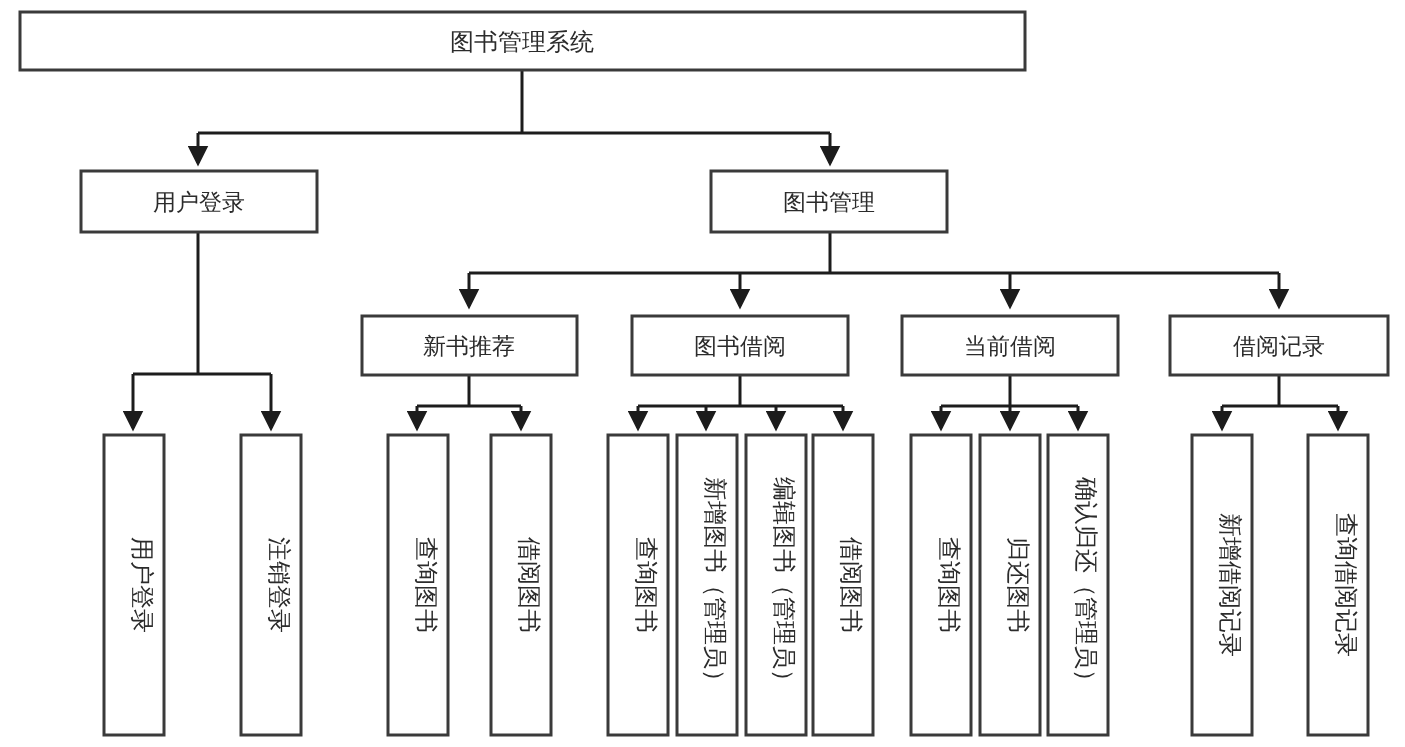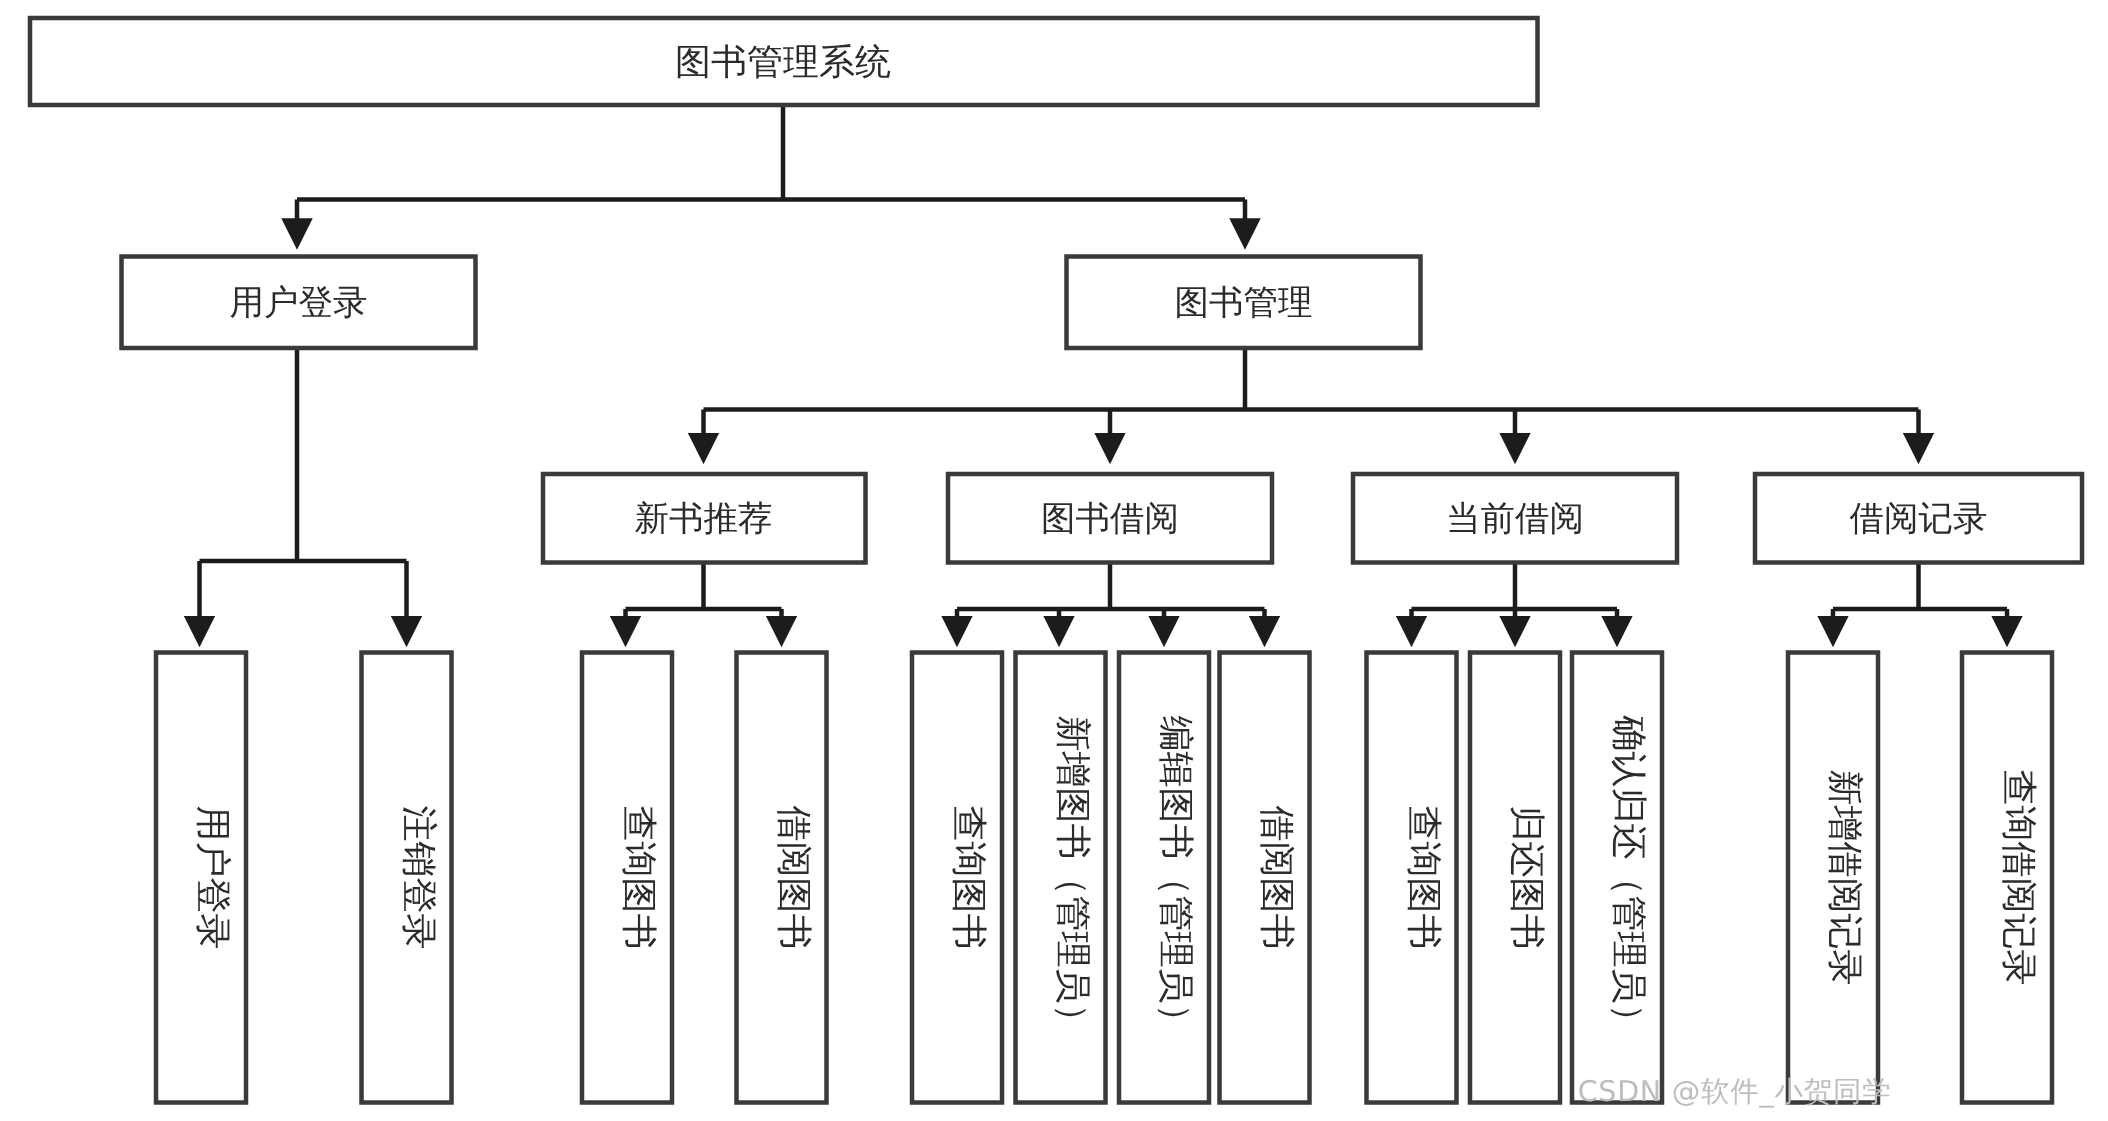--- a/index.html
+++ b/index.html
@@ -215,14 +215,13 @@
     <g>
       <rect class="node-box" x="1192" y="435" width="60" height="300"></rect>
       <text class="leaf-label" x="1222" y="585" transform="rotate(90 1222 585)">新增借阅记录</text>
     </g>
     <g>
       <rect class="node-box" x="1308" y="435" width="60" height="300"></rect>
       <text class="leaf-label" x="1338" y="585" transform="rotate(90 1338 585)">查询借阅记录</text>
     </g>
   </svg>
 
-  <div class="watermark">CSDN @软件_小贺同学</div>
 </div>
 
 </body></html>

